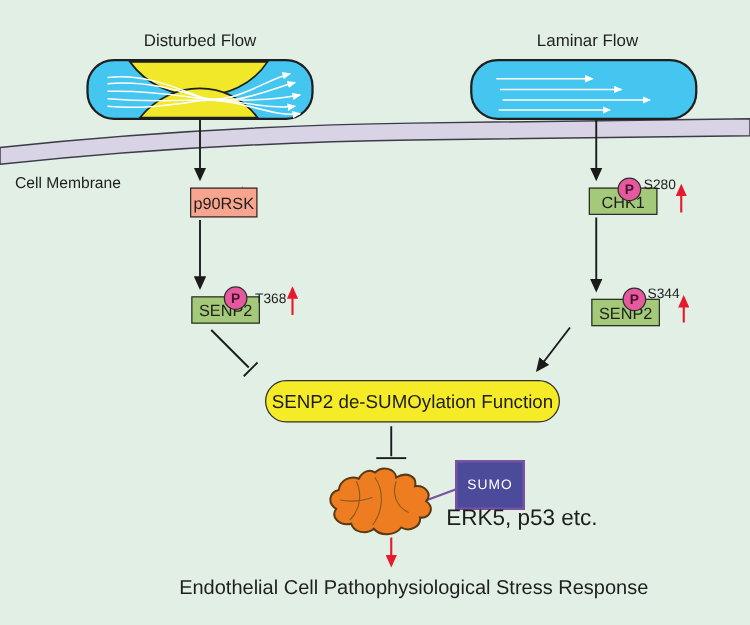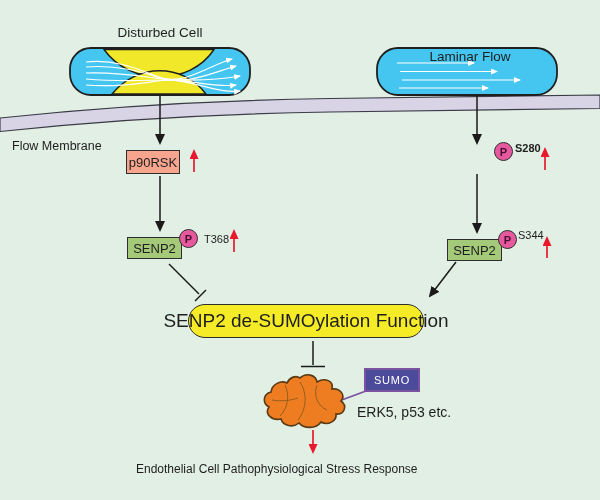--- a/index.html
+++ b/index.html
@@ -19,66 +19,67 @@
   .purple-line{fill:none;stroke:var(--sumo-border,#7B52A0);stroke-width:1.8;}
   .blob{fill:var(--blob-orange,#EE7D22);stroke:#5A3A14;stroke-width:1.6;}
   .blob-inner{fill:none;stroke:#8A5A1E;stroke-width:0.9;}
   .mk-black{fill:#1A1A1A;}
   .mk-red{fill:var(--arrow-red,#E8192C);}
   .mk-white{fill:#FFFFFF;}
 
   .lbl{position:absolute;white-space:nowrap;}
   .flow-label{width:160px;text-align:center;font-size:13.5px;}
   #disturbed-label{left:80px;top:25px;}
-  #laminar-label{left:390px;top:25px;margin-top:24px;}
+  #laminar-label{left:390px;top:25px;}
   #membrane-label{left:12px;top:139px;font-size:12.5px;}
 
   .node{
     position:absolute;box-sizing:border-box;
     border:1.5px solid #2E2E2E;
     display:flex;align-items:center;justify-content:center;
     font-size:13px;
+    margin-left:26px;
   }
   .kinase-red{background:var(--kinase-salmon,#F7A58F);}
   .protein-green{background:var(--protein-green,#A3C979);}
   #p90rsk-node{left:126px;top:150px;width:54px;height:24px;}
   #chk1-node{left:445px;top:150px;width:55px;height:22px;}
   #senp2-left-node{left:127px;top:237px;width:55px;height:22px;}
   #senp2-right-node{left:447px;top:239px;width:55px;height:22px;}
 
   .pcircle{
     position:absolute;box-sizing:border-box;width:19px;height:19px;border-radius:50%;
     background:var(--phospho-pink,#E7599F);border:1.5px solid #2E2E2E;
     display:flex;align-items:center;justify-content:center;
     font-size:11px;font-weight:bold;color:#47112E;
   }
   #phospho-t368{left:179px;top:229px;}
   #phospho-s280{left:494px;top:142px;}
   #phospho-s344{left:498px;top:230px;}
 
   .site{position:absolute;font-size:11px;}
   #site-t368{left:204px;top:233px;text-align:right;}
-  #site-s280{left:515px;top:142px;font-weight:bold;}
+  #site-s280{left:515px;top:142px;}
   #site-s344{left:518px;top:229px;text-align:right;}
 
   #function-pill{
-    position:absolute;left:188px;top:304px;width:236px;height:34px;box-sizing:border-box;
+    position:absolute;left:212px;top:304px;width:236px;height:34px;box-sizing:border-box;
     border-radius:17px;border:1.8px solid #2E2E2E;
     background:var(--function-yellow,#F5EC27);
     display:flex;align-items:center;justify-content:center;
-    font-size:19px;white-space:nowrap;
+    font-size:15px;white-space:nowrap;
   }
   #sumo-tag{
-    position:absolute;left:364px;top:368px;width:56px;height:24px;box-sizing:border-box;
+    position:absolute;left:364px;top:368px;width:56px;height:40px;box-sizing:border-box;
     background:var(--sumo-fill,#4C4B9B);border:2px solid var(--sumo-border,#7B52A0);
     color:#FFFFFF;font-size:11px;letter-spacing:0.8px;
     display:flex;align-items:center;justify-content:center;
   }
-  #targets-label{left:357px;top:404px;font-size:14px;}
-  #outcome-label{left:136px;top:462px;width:390px;font-size:12px;white-space:nowrap;}
+  #targets-label{left:357px;top:404px;font-size:18px;}
+  #outcome-label{left:136px;top:462px;width:390px;text-align:center;font-size:16px;white-space:nowrap;}
 </style>
 </head>
 <body>
 
 <div class="canvas">
 
   <svg class="layer" viewBox="0 0 600 500">
     <defs>
       <marker id="ah-black" markerUnits="userSpaceOnUse" markerWidth="11" markerHeight="10" refX="9" refY="5" orient="auto">
         <path class="mk-black" d="M0,0 L11,5 L0,10 Z"></path>
@@ -140,25 +141,26 @@
     <path class="purple-line" d="M366,391 L339,401"></path>
     <g>
       <path class="blob" d="M300,378 C306,372 316,375 317,382 C325,377 334,381 332,389 C340,388 346,395 341,401 C348,406 344,415 336,414 C337,421 328,426 321,422 C316,429 304,429 299,423 C293,428 283,426 281,419 C272,421 264,414 269,407 C262,403 263,394 271,392 C272,384 281,380 287,383 C290,377 296,375 300,378 Z"></path>
       <path class="blob-inner" d="M285,385 C290,395 288,408 280,416"></path>
       <path class="blob-inner" d="M300,382 C308,394 306,410 298,420"></path>
       <path class="blob-inner" d="M317,385 C313,396 318,406 327,410"></path>
       <path class="blob-inner" d="M272,400 C282,402 292,400 298,398"></path>
     </g>
   </svg>
 
-  <div class="lbl flow-label" id="disturbed-label">Disturbed Cell</div>
+  <div class="lbl flow-label" id="disturbed-label">Disturbed Flow</div>
   <div class="lbl flow-label" id="laminar-label">Laminar Flow</div>
-  <div class="lbl" id="membrane-label">Flow Membrane</div>
+  <div class="lbl" id="membrane-label">Cell Membrane</div>
 
   <div class="node kinase-red" id="p90rsk-node">p90RSK</div>
+  <div class="node protein-green" id="chk1-node">CHK1</div>
   <div class="node protein-green" id="senp2-left-node">SENP2</div>
   <div class="node protein-green" id="senp2-right-node">SENP2</div>
 
   <div class="pcircle" id="phospho-s280">P</div>
   <div class="pcircle" id="phospho-t368">P</div>
   <div class="pcircle" id="phospho-s344">P</div>
 
   <div class="lbl site" id="site-t368">T368</div>
   <div class="lbl site" id="site-s280">S280</div>
   <div class="lbl site" id="site-s344">S344</div>

